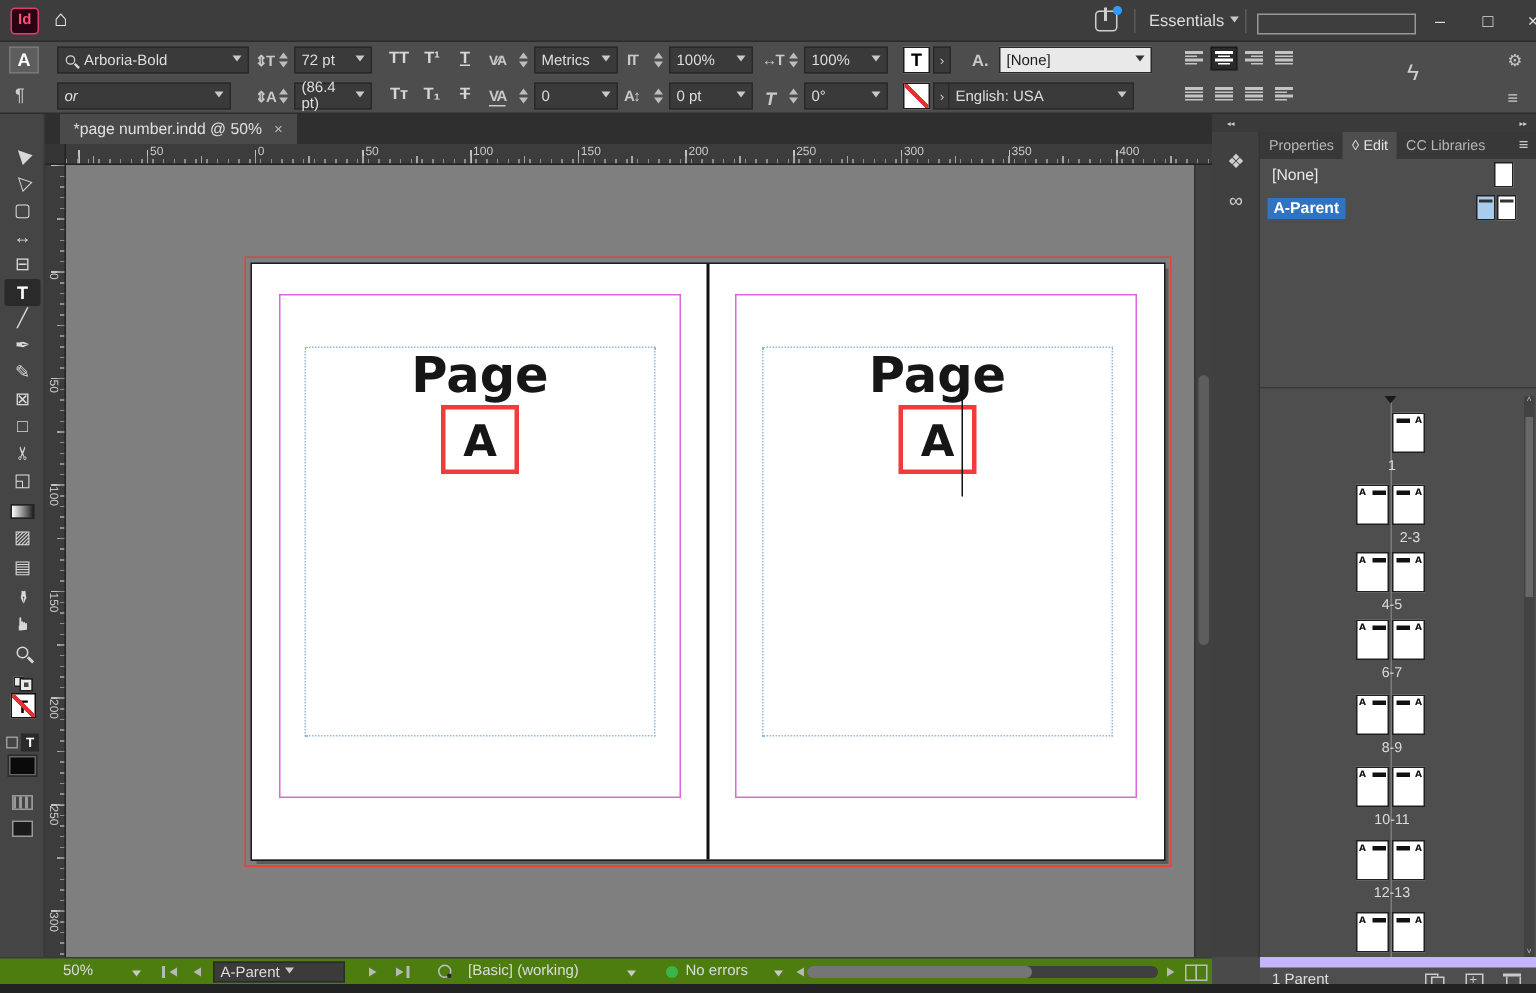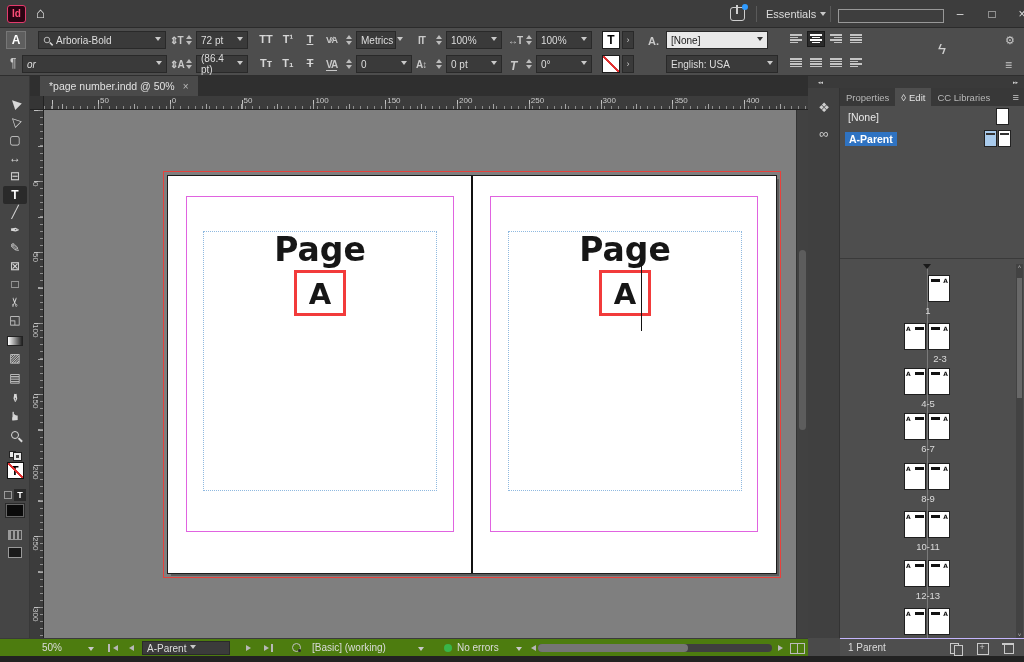--- a/index.html
+++ b/index.html
@@ -171,21 +171,21 @@
   .ptri { position:absolute; width:0; height:0; border:4px solid transparent; border-top:5px solid #1a1a1a; }
   .pthumb { position:absolute; width:22px; height:27px; background:#fff; border:1px solid #1f1f1f; }
   .pmarkA { position:absolute; top:1px; font-size:6px; font-weight:bold; color:#111;
             font-family:"DejaVu Sans",sans-serif; }
   .pmarkbar { position:absolute; top:3px; width:9px; height:3px; background:#111; }
   .plabel { position:absolute; width:44px; text-align:center; font-size:9.5px; color:#dcdcdc; }
   .pscroll { position:absolute; left:176px; top:158px; width:7px; height:374px; background:#424242; }
   .pscroll .pthumb2 { position:absolute; left:1px; top:14px; width:5px; height:120px; background:#686868; }
   .pscroll .pa { position:absolute; left:0; width:7px; text-align:center; color:#bbb; font-size:6px; }
   .pbottom { position:absolute; left:840px; top:638px; width:184px; height:18px; background:#4e4e4e;
-             border-top:1px solid #c4b5fd; }
+             border-top:7px solid #c4b5fd; }
   .pbottom .lbl { position:absolute; left:8px; top:3px; font-size:10px; color:#dcdcdc; }
   .mini-btn { position:absolute; top:3px; width:16px; height:12px; }
   .ic-pages:before { content:""; position:absolute; left:2px; top:1px; width:7px; height:9px;
                      border:1px solid #c9c9c9; }
   .ic-pages:after { content:""; position:absolute; left:6px; top:3px; width:7px; height:9px;
                     border:1px solid #c9c9c9; background:#4e4e4e; }
   .ic-add:before { content:""; position:absolute; left:3px; top:1px; width:10px; height:10px;
                    border:1px solid #c9c9c9; }
   .ic-add:after { content:"+"; position:absolute; left:5.5px; top:0px; color:#c9c9c9; font-size:9px; }
   .ic-trash:before { content:""; position:absolute; left:4px; top:3px; width:8px; height:8px;
@@ -238,21 +238,21 @@
 
   <div class="cpanel">
     <div class="charbtn">A</div>
     <div class="parabtn" style="top:26px">¶</div>
 
     <div class="fld" style="left:38px; top:3px; width:128px">
       <span class="mag" style="transform:scale(.8)"></span>
       <span class="grow" style="margin-left:5px">Arboria-Bold</span>
       <span class="car"></span>
     </div>
-    <div class="fld" style="left:22px; top:27px; width:145px">
+    <div class="fld" style="left:38px; top:27px; width:116px">
       <span class="grow" style="font-style:italic">or</span>
       <span class="car"></span>
     </div>
 
     <div class="cp-ico" style="left:170px; top:7px">⇕T</div>
     <div class="spin" style="left:184px; top:3px">
         <i class="up"></i>
         <i class="dn"></i>
       </div>
     <div class="fld" style="left:196px; top:3px; width:52px">
@@ -274,21 +274,21 @@
     <div class="tbtn u" style="left:300px; top:3px"><span>T</span></div>
     <div class="tbtn" style="left:256px; top:27px">Tᴛ</div>
     <div class="tbtn" style="left:278px; top:27px">T₁</div>
     <div class="tbtn s" style="left:300px; top:27px"><span>T</span></div>
 
     <div class="cp-ico" style="left:326px; top:7px; font-size:9px">V∕A</div>
     <div class="spin" style="left:344px; top:3px">
         <i class="up"></i>
         <i class="dn"></i>
       </div>
-    <div class="fld" style="left:356px; top:3px; width:40px">
+    <div class="fld" style="left:356px; top:3px; width:56px">
       <span class="grow">Metrics</span>
       <span class="car"></span>
     </div>
     <div class="cp-ico" style="left:326px; top:31px; border-bottom:1px solid #c9c9c9">VA</div>
     <div class="spin" style="left:344px; top:27px">
         <i class="up"></i>
         <i class="dn"></i>
       </div>
     <div class="fld" style="left:356px; top:27px; width:56px">
       <span class="grow">0</span>
@@ -336,21 +336,21 @@
     <div class="swatch" style="left:602px; top:3px">T</div>
     <div class="flyout" style="left:622px; top:3px">›</div>
     <div class="swatch none" style="left:602px; top:27px"></div>
     <div class="flyout" style="left:622px; top:27px">›</div>
 
     <div class="cp-ico" style="left:648px; top:7px; font-size:11px; letter-spacing:0">A.</div>
     <div class="fld stylefld" style="left:666px; top:3px; width:102px">
       <span class="grow">[None]</span>
       <span class="car dark"></span>
     </div>
-    <div class="fld" style="left:666px; top:27px; width:112px">
+    <div class="fld" style="left:632px; top:27px; width:124px">
       <span class="grow">English: USA</span>
       <span class="car"></span>
     </div>
 
     <div class="align-row" style="left:788px; top:4px" id="align1">
         <div class="al">
           <div></div>
           <div style="width: 70%;"></div>
           <div></div>
           <div style="width: 70%;"></div>

